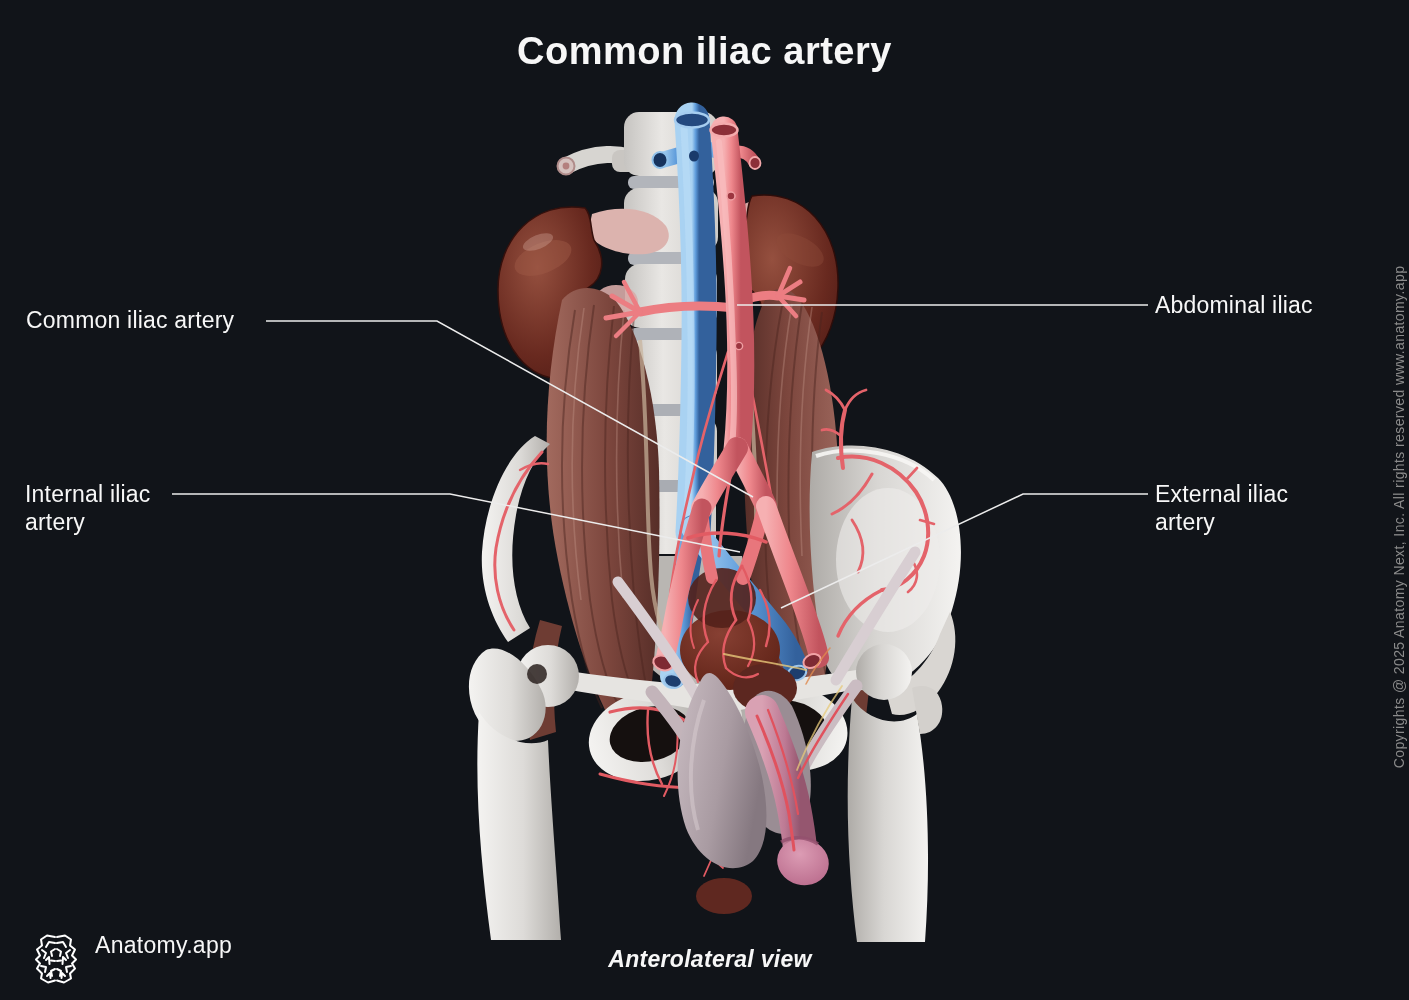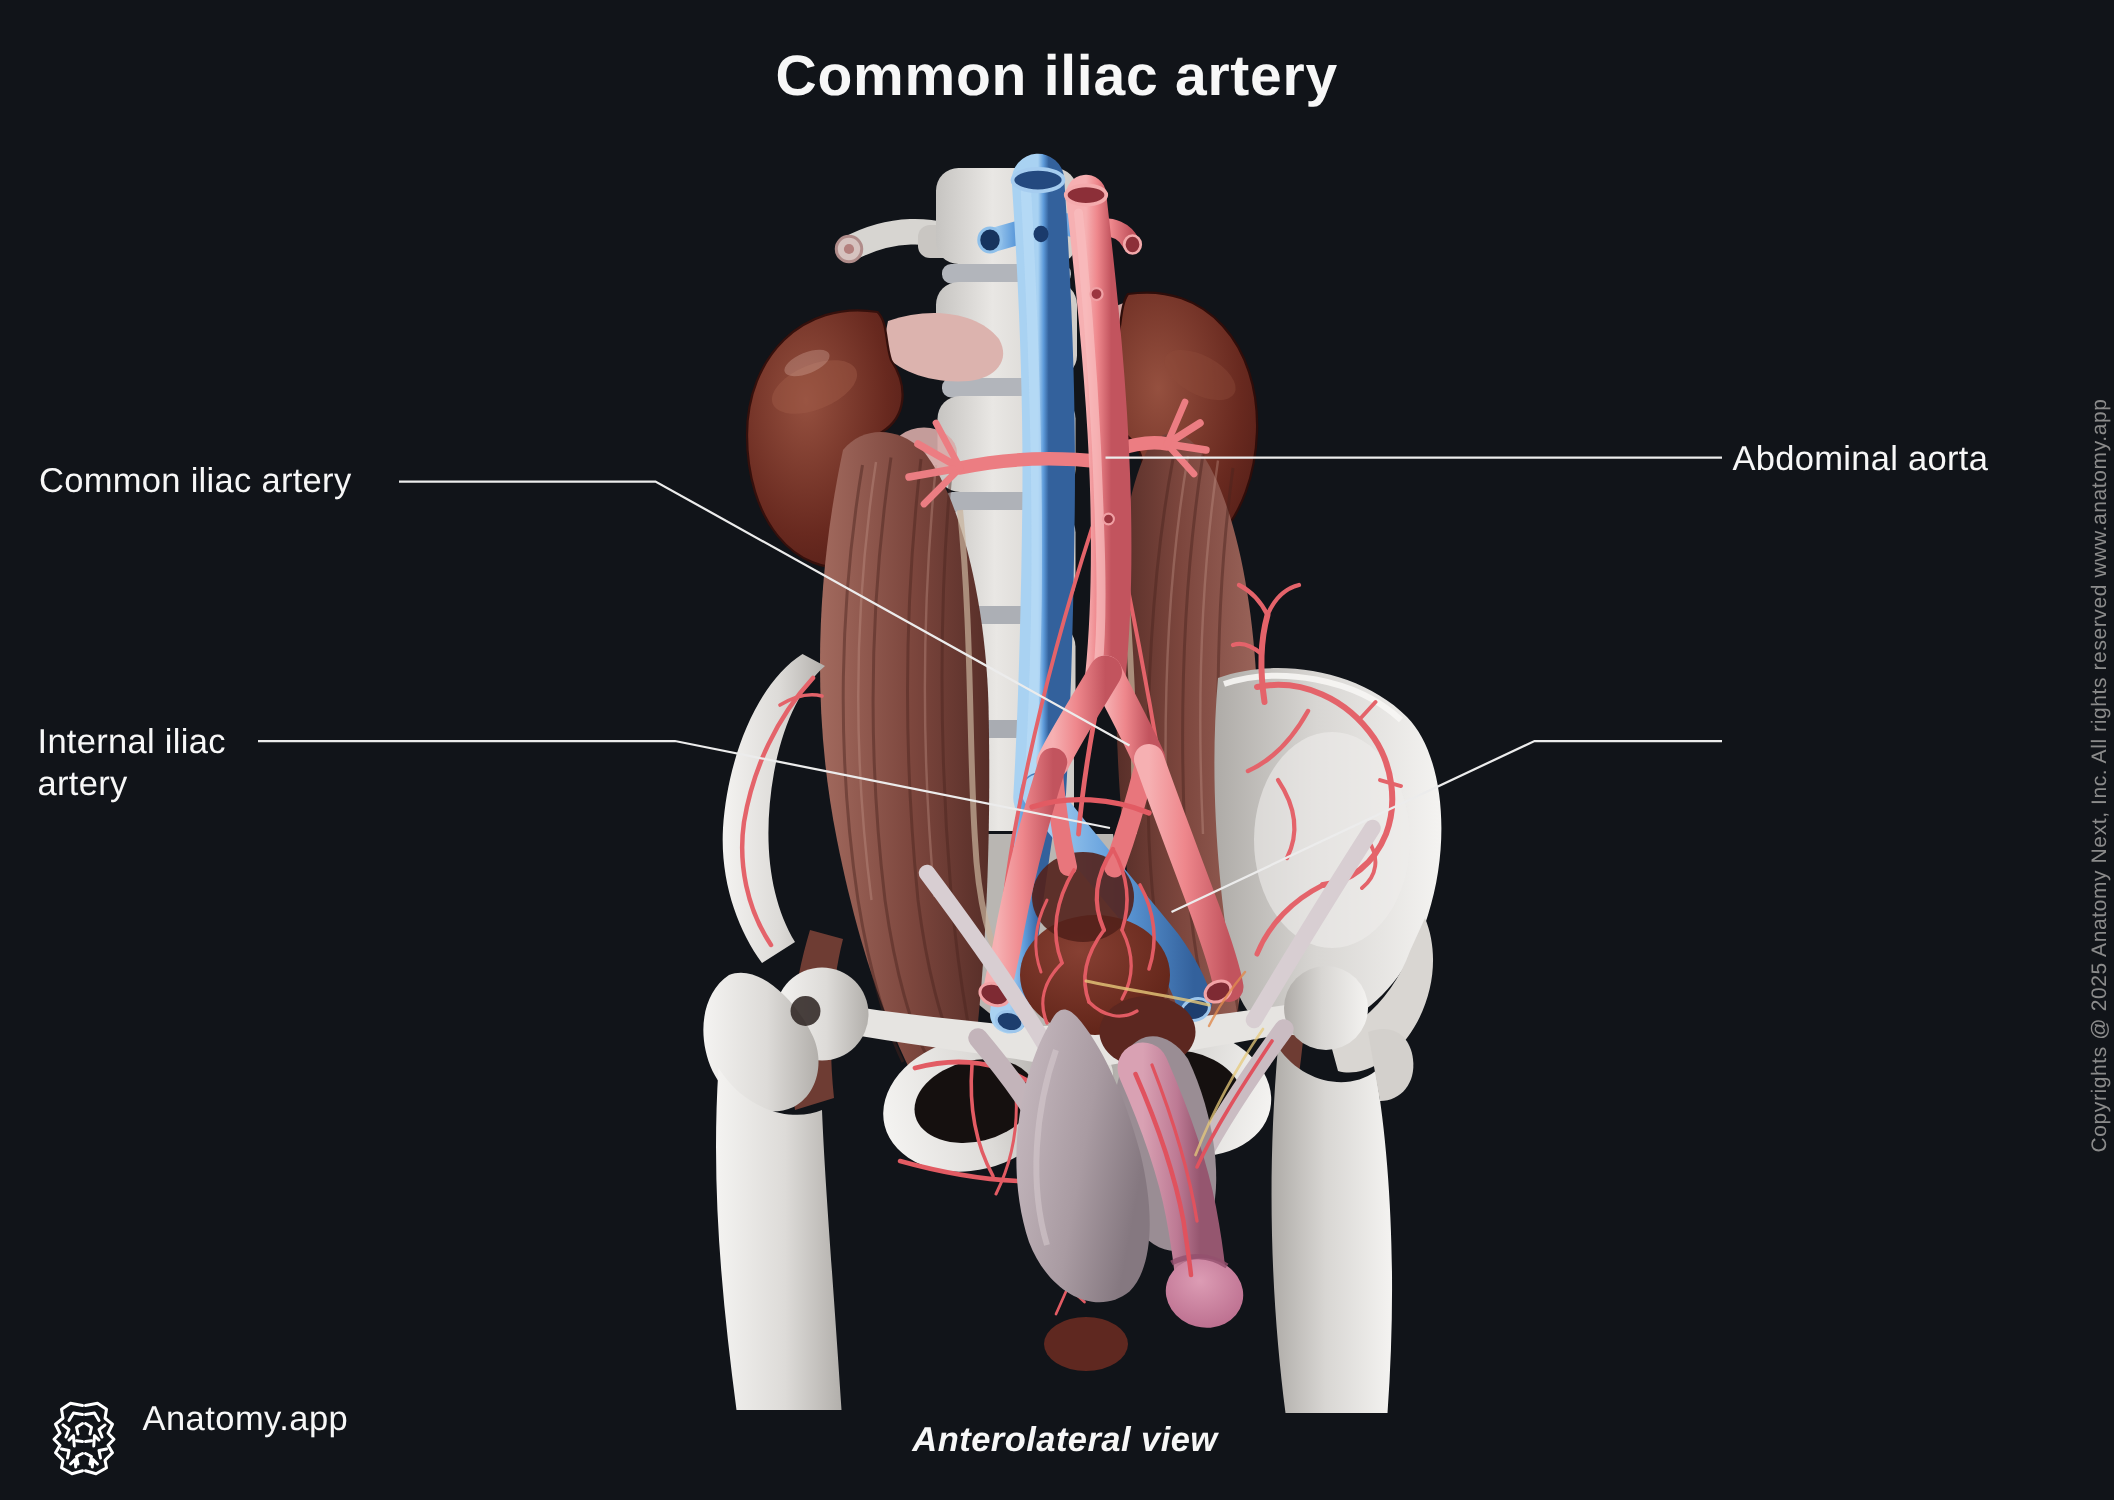--- a/index.html
+++ b/index.html
@@ -301,21 +301,22 @@
     <g stroke="#ececec" stroke-width="1.5" fill="none">
       <path d="M266 321 L 437 321 L 753 497"></path>
       <path d="M172 494 L 450 494 L 740 552"></path>
       <path d="M737 305 L 1148 305"></path>
       <path d="M1148 494 L 1023 494 L 781 608"></path>
     </g>
   </svg>
 
   <div class="label label-common">Common iliac artery</div>
   <div class="label label-internal">Internal iliac artery</div>
-  <div class="label label-aorta">Abdominal aorta</div>
+  <div class="label label-aorta">Abdominal iliac</div>
+  <div class="label label-external">External iliac artery</div>
 
   <div class="footer-brand">
     <span>
       <svg width="46" height="54" viewBox="0 0 46 52" fill="none" stroke="#ffffff" stroke-width="2" stroke-linecap="round" stroke-linejoin="round">
         <defs>
           <g id="brainHalf">
             <path d="M22 4 L14 2.5 L8 6.5 L9 12.5 L4 16.5 L7 22.5 L3 26.5 L7 30.5 L4 35.5 L9 40.5 L8 45.5 L15 49.5 L22 47.5"></path>
             <path d="M22 10 L16 9 L13 14"></path>
             <path d="M9 17 L13 20 L11 25"></path>
             <path d="M13 27 L16 24 L16.5 31"></path>

